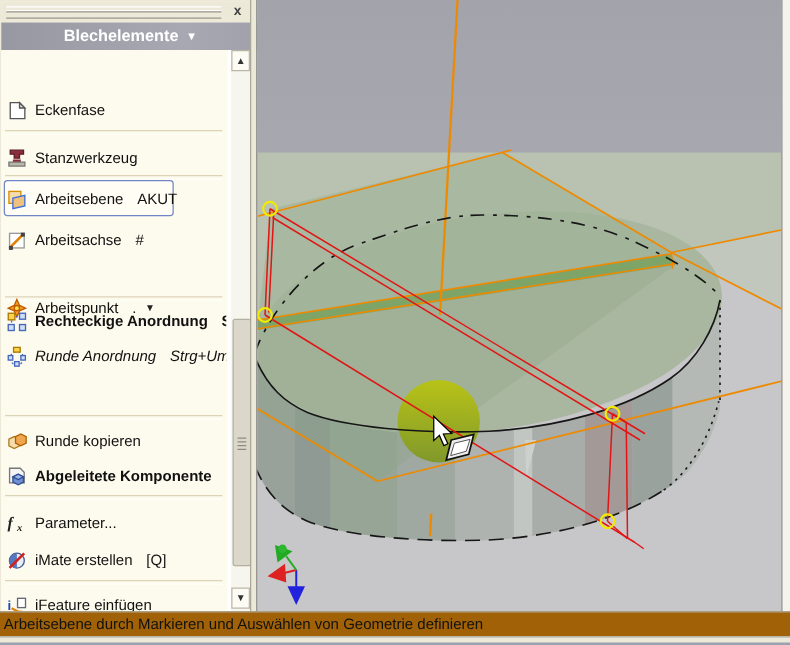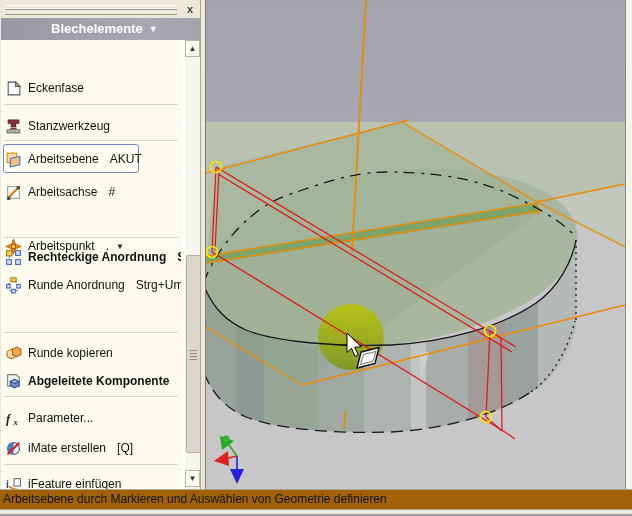--- a/index.html
+++ b/index.html
@@ -145,21 +145,21 @@
             <rect x="10" y="1.5" width="4.5" height="4.5" fill="#cfe0f5" stroke="#4466bb"></rect>
             <rect x="1.5" y="10" width="4.5" height="4.5" fill="#cfe0f5" stroke="#4466bb"></rect>
             <rect x="10" y="10" width="4.5" height="4.5" fill="#cfe0f5" stroke="#4466bb"></rect>
             <line x1="7" y1="4" x2="10" y2="4" stroke="#4466bb" stroke-dasharray="1.5 1.5"></line>
             <line x1="4" y1="7" x2="4" y2="10" stroke="#4466bb" stroke-dasharray="1.5 1.5"></line>
           </svg>
         </span>
         <span class="lbl">Rechteckige Anordnung</span>
         <span class="sc">Strg+</span>
       </div>
-      <div class="item" style="top: 231px;">
+      <div class="item" style="top: 231px; font-style: italic;">
         <span class="ico">
           <svg viewBox="0 0 16 16">
             <circle cx="8" cy="9" r="5" fill="none" stroke="#4466bb" stroke-dasharray="1.5 2"></circle>
             <rect x="5.5" y="0.8" width="5" height="3.6" fill="#ffd24a" stroke="#a87800"></rect>
             <rect x="1.5" y="7" width="3.4" height="3.4" fill="#cfe0f5" stroke="#4466bb"></rect>
             <rect x="11" y="7" width="3.4" height="3.4" fill="#cfe0f5" stroke="#4466bb"></rect>
             <rect x="6.3" y="11.6" width="3.4" height="3.4" fill="#cfe0f5" stroke="#4466bb"></rect>
           </svg>
         </span>
         <span class="lbl">Runde Anordnung</span>

